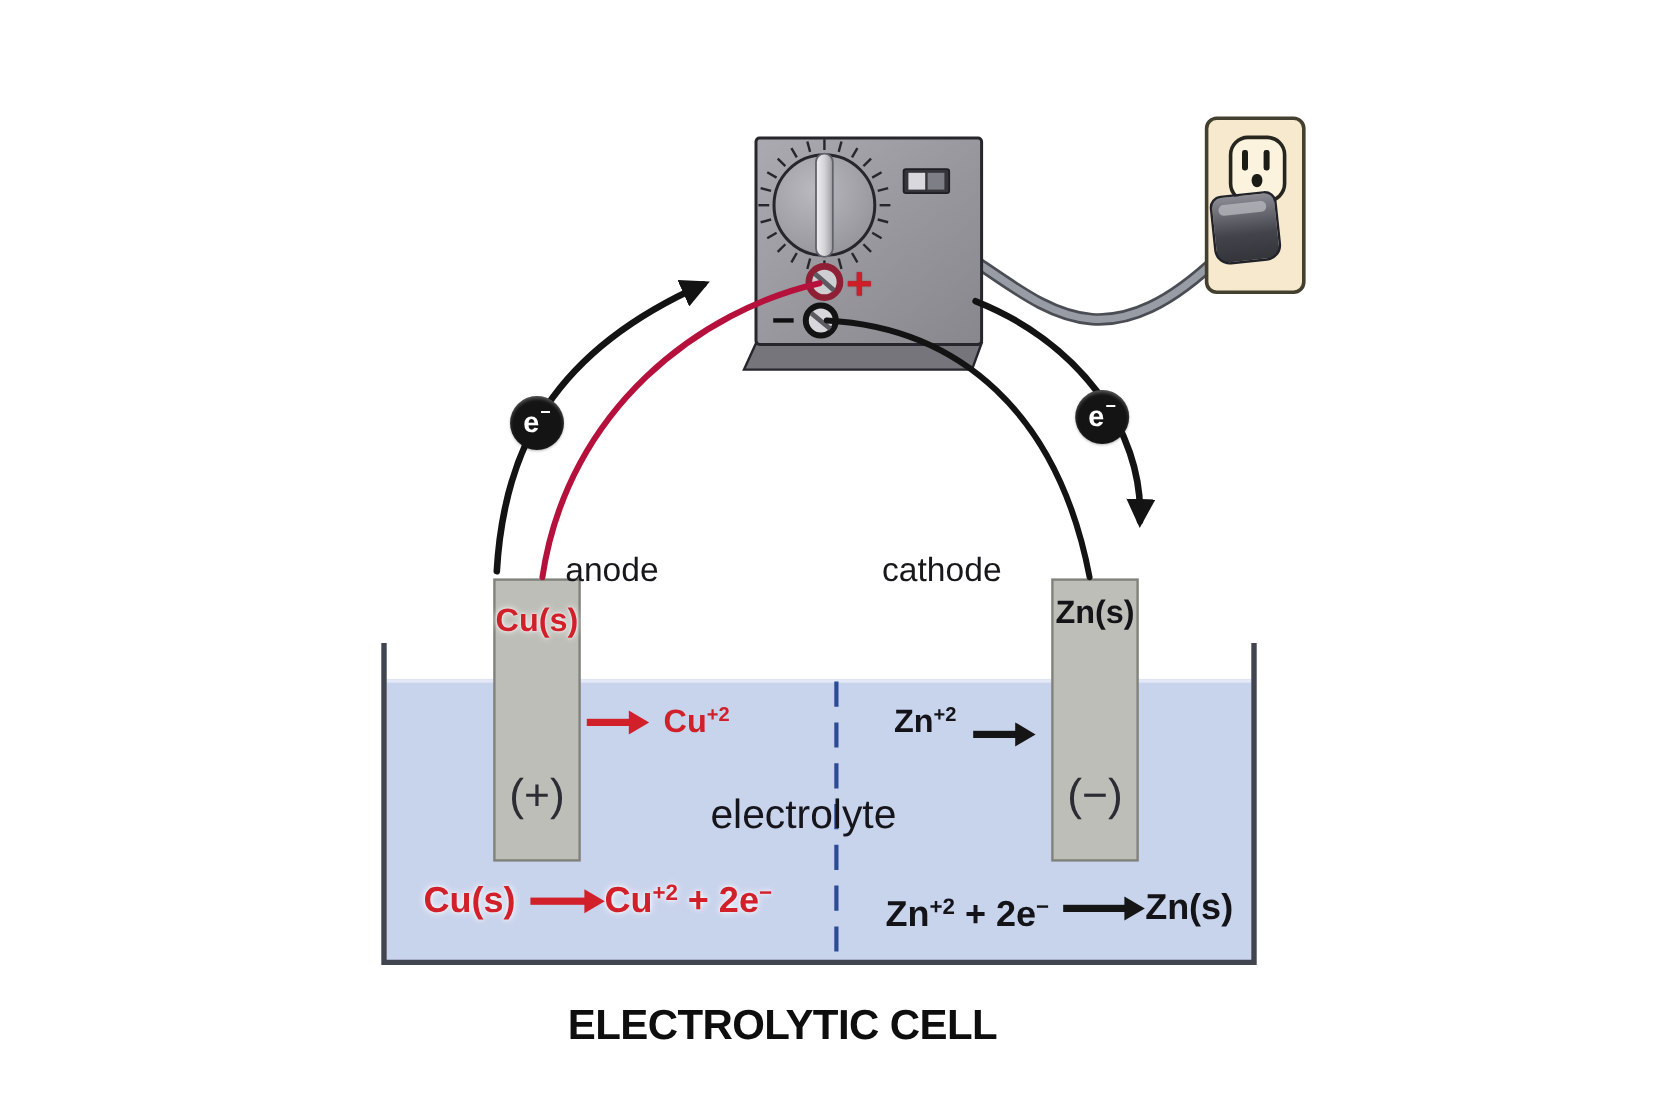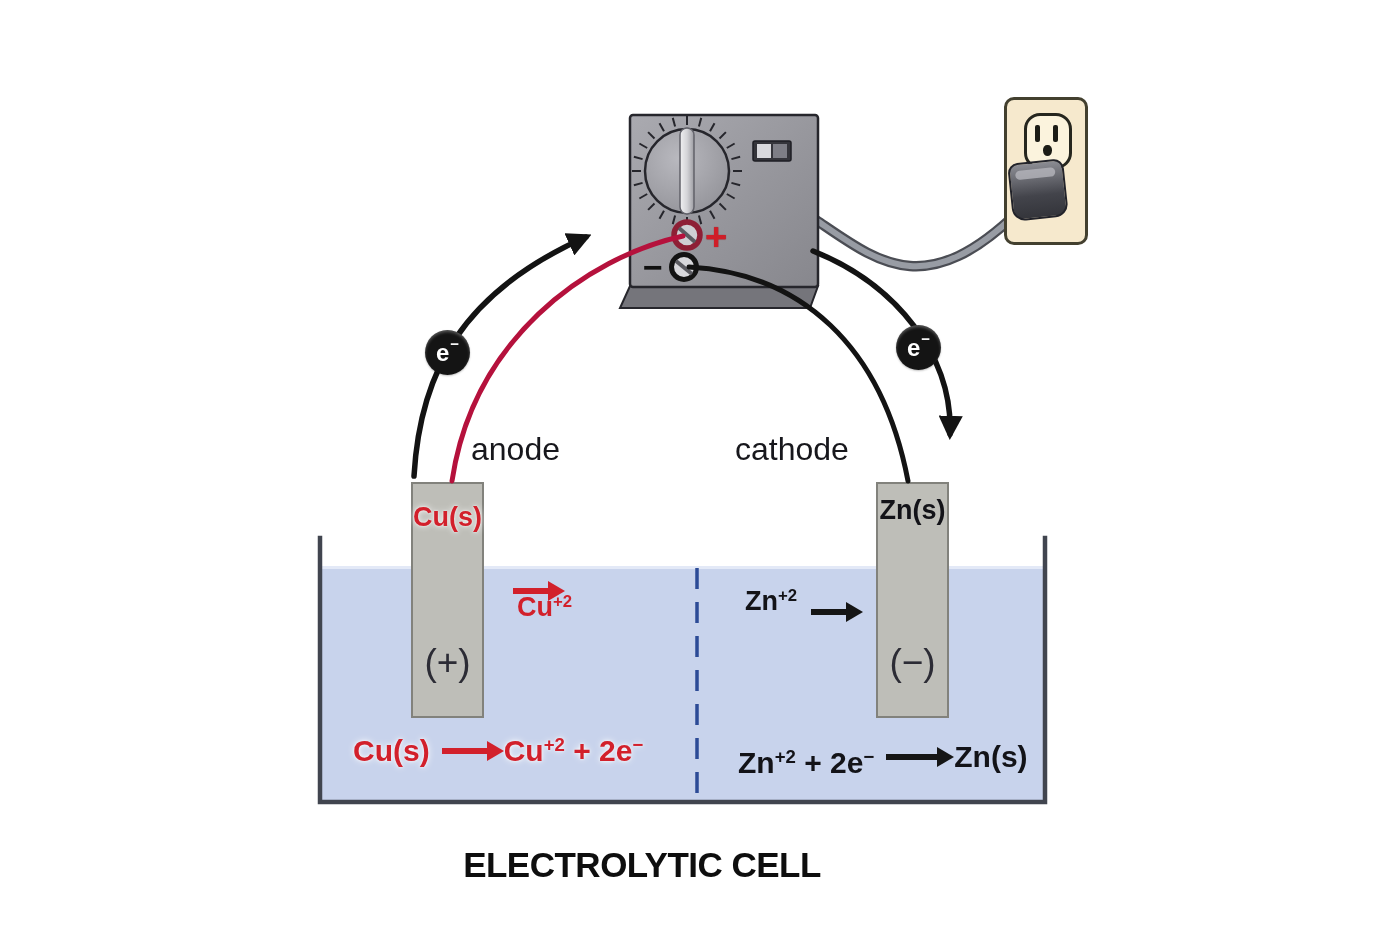--- a/index.html
+++ b/index.html
@@ -7,31 +7,31 @@
     position:relative;width:1400px;height:933px;background:#ffffff;overflow:hidden;
     font-family:"Liberation Sans","DejaVu Sans",sans-serif;color:#17171c;
   }
   .stage svg{position:absolute;left:0;top:0;}
   
   .lbl{position:absolute;white-space:nowrap;line-height:1;}
   .electrode-name{width:71px;text-align:center;font-weight:700;font-size:27px;}
   .cu-red{color:#d2202b;text-shadow:0 0 6px rgba(255,255,255,.95),0 0 2px rgba(255,255,255,.9);}
   .zn-black{color:#131318;}
   .charge{width:71px;text-align:center;font-size:37px;font-weight:400;color:#2c2c35;}
-  .side-label{font-size:32px;color:#17171c;}
+  .side-label{font-size:28px;color:#17171c;margin-top:28px;}
   .electrolyte{font-size:34px;color:#15151b;}
   .title{font-size:35px;font-weight:800;letter-spacing:-.5px;color:#0e0e0e;text-align:center;width:716px;}
   
   .sp{font-size:.62em;position:relative;top:-.55em;font-weight:inherit;}
   
   .eq{position:absolute;display:flex;align-items:center;font-weight:700;font-size:30px;line-height:1;}
   .eq.red{color:#d2202b;text-shadow:0 0 7px rgba(255,255,255,.95),0 0 3px rgba(255,255,255,.85);}
   .eq.black{color:#131318;}
   .ion{position:absolute;display:flex;align-items:center;font-weight:700;font-size:27px;line-height:1;}
-  .ion.red{color:#d2202b;flex-direction:column;}
+  .ion.red{color:#d2202b;}
   .ion.black{color:#131318;align-items:flex-end;}
   
   .harrow{height:6px;position:relative;flex:0 0 auto;}
   .harrow::after{content:'';position:absolute;right:-16px;top:50%;transform:translateY(-50%);
     border-top:10px solid transparent;border-bottom:10px solid transparent;border-left:17px solid;}
   .harrow.red{background:#d2202b;}.harrow.red::after{border-left-color:#d2202b;}
   .harrow.black{background:#151515;}.harrow.black::after{border-left-color:#151515;}
   .eq .harrow{width:46px;margin:0 16px 0 12px;}
   .ion .harrow{width:36px;}
   
@@ -172,20 +172,21 @@
 
   <div class="lbl side-label" style="left:471px;top:433px;">anode</div>
   <div class="lbl side-label" style="left:735px;top:433px;text-align:center;">cathode</div>
 
   <div class="lbl electrode-name cu-red" style="left:412px;top:504px;">Cu(s)</div>
   <div class="lbl electrode-name zn-black" style="left:877px;top:497px;">Zn(s)</div>
 
   <div class="lbl charge" style="left:412px;top:644px;">(+)</div>
   <div class="lbl charge" style="left:877px;top:644px;">(−)</div>
 
+  <div class="lbl electrolyte" style="left:592px;top:662px;">electrolyte</div>
 
   <div class="ion red" style="left:489px;top:588px;">
     <div class="harrow red"></div>
     <span style="margin-left:28px;"><span>Cu</span><span class="sp">+2</span></span>
   </div>
   <div class="ion black" style="left:745px;top:588px;">
     <span style="margin-right:14px;"><span>Zn</span><span class="sp">+2</span></span>
     <div class="harrow black" style="margin-right:18px;"></div>
   </div>
 
@@ -193,15 +194,15 @@
     <span>Cu(s)</span>
     <div class="harrow red"></div>
     <span style="white-space:pre;"><span>Cu</span><span class="sp">+2</span><span> + 2e</span><span class="sp">−</span></span>
   </div>
   <div class="eq black" style="left:738px;top:736px;">
     <span style="white-space:pre;margin-top:12px;"><span>Zn</span><span class="sp">+2</span><span> + 2e</span><span class="sp">−</span></span>
     <div class="harrow black" style="width:52px;"></div>
     <span>Zn(s)</span>
   </div>
 
-  <div class="lbl title" style="left:284px;top:837px;margin-top:10px;">ELECTROLYTIC CELL</div>
+  <div class="lbl title" style="left:294px;top:837px;">ELECTROLYTIC CELL</div>
 
 </div>
 
 </body></html>

